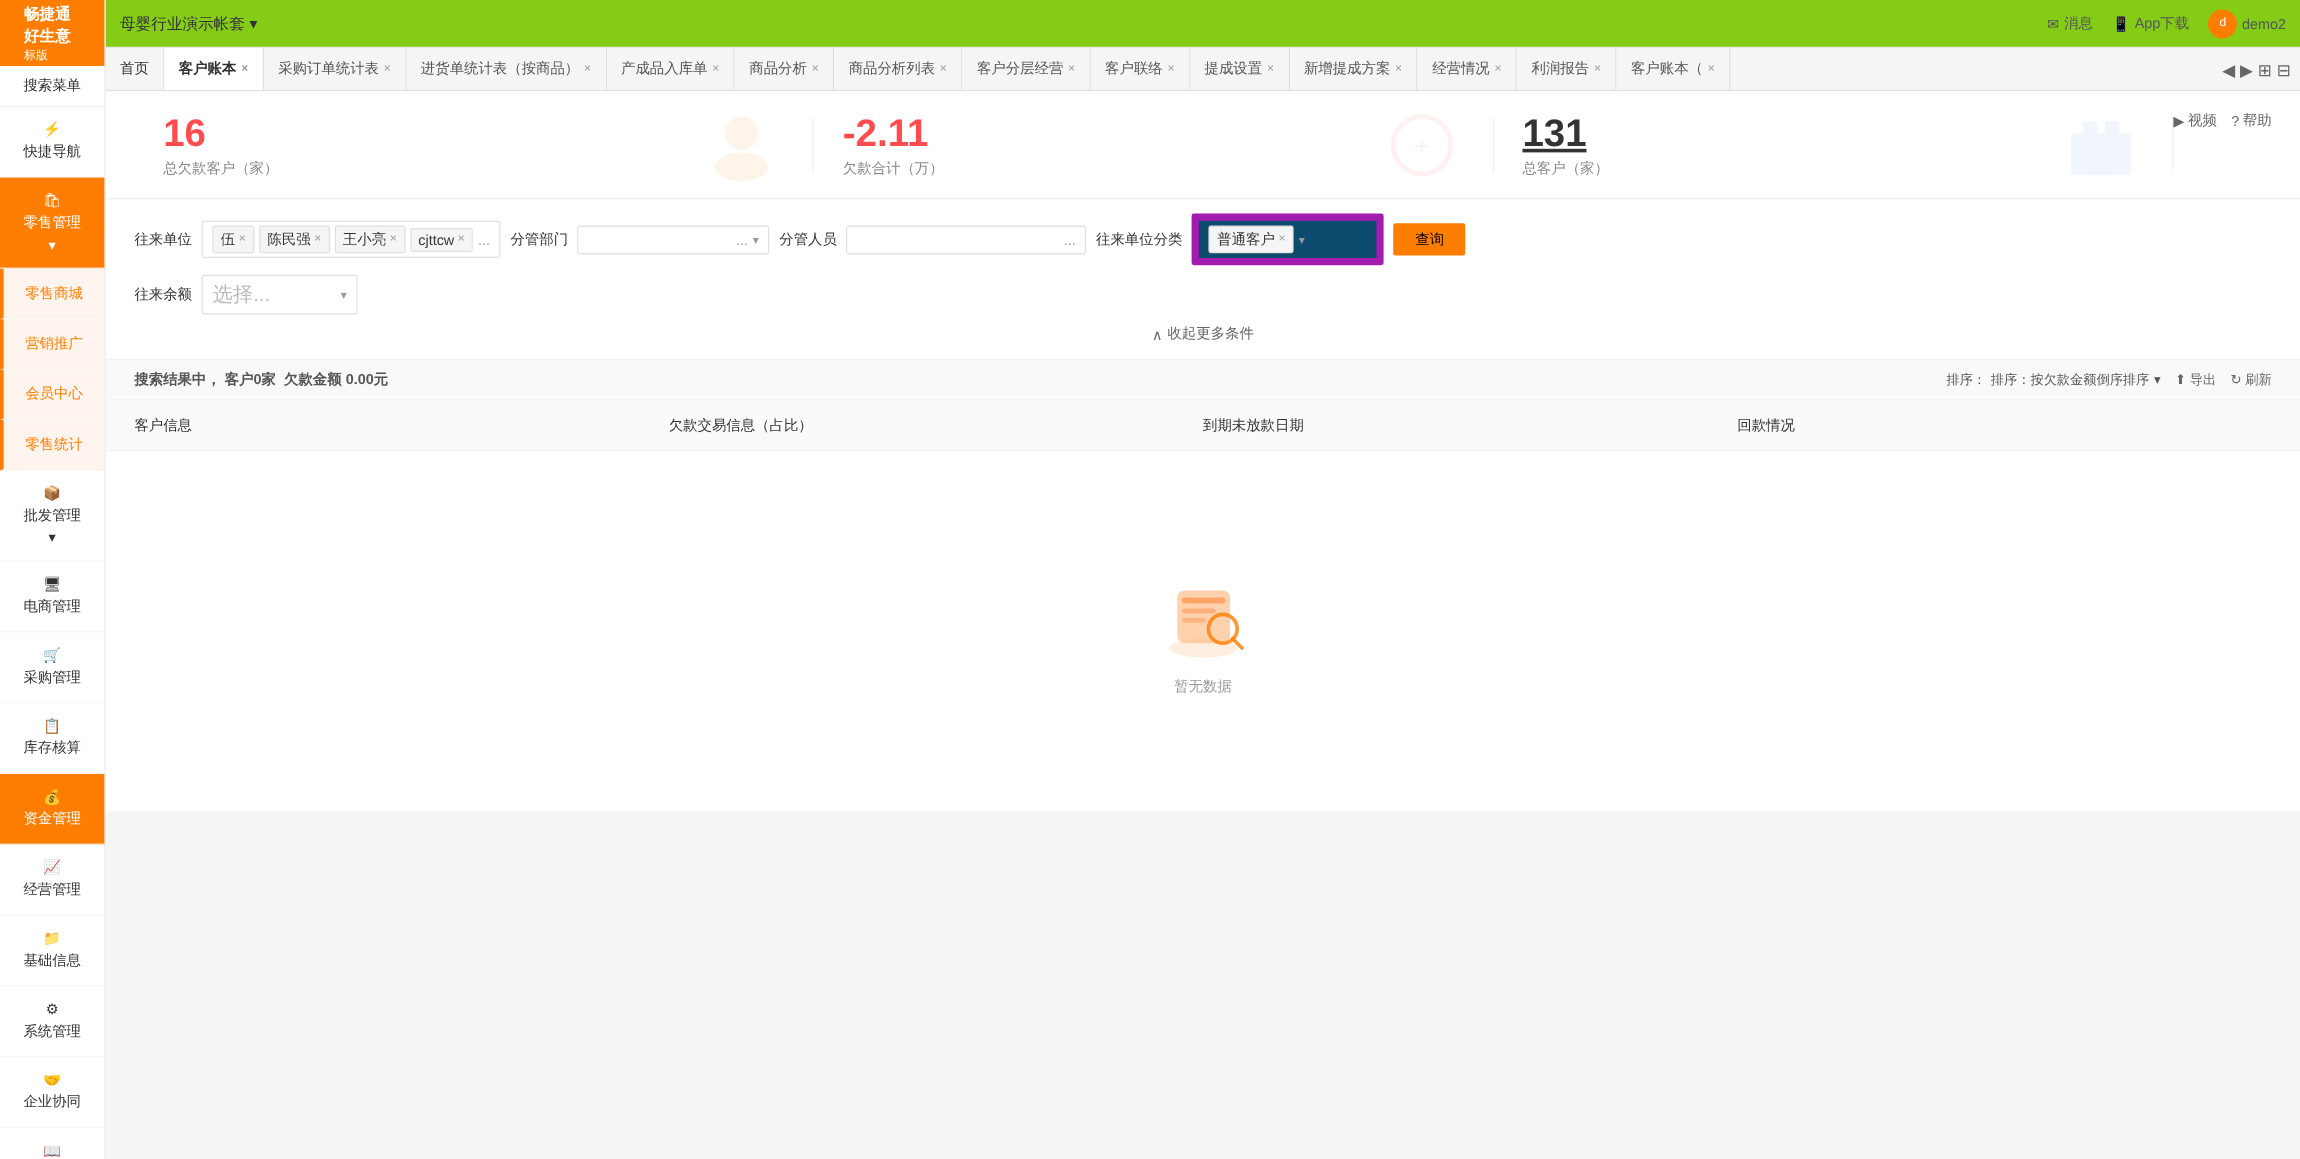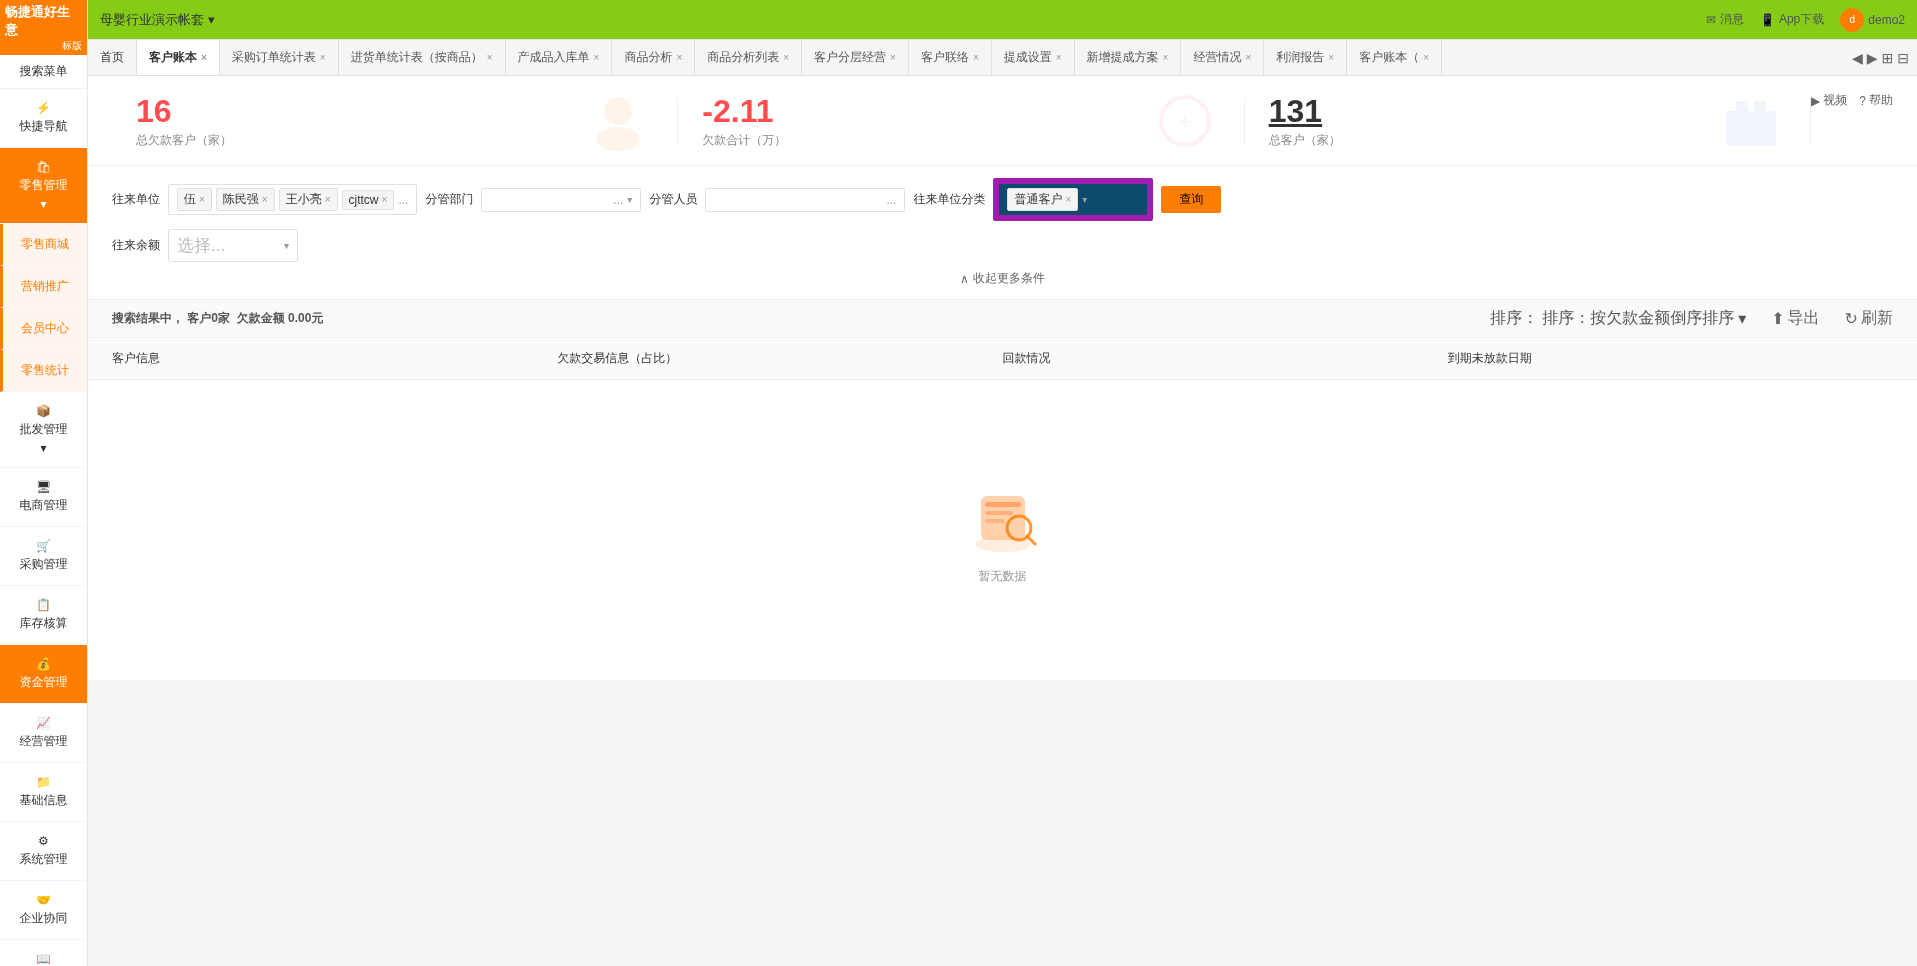--- a/index.html
+++ b/index.html
@@ -1,20 +1,20 @@
 <!DOCTYPE html>
 <html><head>
   <meta charset="utf-8">
   <style>
     * { box-sizing: border-box; margin: 0; padding: 0; }
     body { font-family: 'Microsoft YaHei', Arial, sans-serif; font-size: 12px; background: #f5f5f5; display: flex; height: 100vh; overflow: hidden; }
 
     
     .sidebar { width: 88px; background: #fff; display: flex; flex-direction: column; border-right: 1px solid #e8e8e8; flex-shrink: 0; }
-    .sidebar-logo { background: #ff7d00; padding: 10px 5px; display: flex; flex-direction: column; align-items: flex-end; height: 55px; justify-content: center; }
+    .sidebar-logo { background: #ff7d00; padding: 10px 20px; display: flex; flex-direction: column; align-items: flex-start; height: 55px; justify-content: center; }
     .sidebar-logo-text { color: #fff; font-size: 13px; font-weight: bold; }
     .sidebar-logo-sub { color: #fff; font-size: 10px; }
     .sidebar-search { padding: 8px 10px; font-size: 12px; color: #333; cursor: pointer; border-bottom: 1px solid #f0f0f0; text-align: center; }
     .sidebar-nav-item { padding: 12px 8px; font-size: 12px; color: #333; cursor: pointer; text-align: center; display: flex; flex-direction: column; align-items: center; gap: 3px; border-bottom: 1px solid #f5f5f5; }
     .sidebar-nav-item.active { background: #ff7d00; color: #fff; }
     .sidebar-nav-item.active-sub { background: #fff5ee; color: #ff7d00; border-left: 3px solid #ff7d00; }
 
     
     .main { flex: 1; display: flex; flex-direction: column; overflow: hidden; }
 
@@ -62,21 +62,21 @@
     .filter-input-tags { display: flex; align-items: center; gap: 4px; border: 1px solid #e0e0e0; border-radius: 2px; padding: 3px 8px; min-width: 200px; background: #fff; cursor: pointer; }
     .filter-more-btn { color: #999; cursor: pointer; font-size: 12px; }
     .filter-multiselect { display: flex; align-items: center; gap: 4px; border: 6px solid #a21caf; border-radius: 2px; padding: 4px 8px; min-width: 160px; background: #0c4a6e; cursor: pointer; }
     .query-btn { background: #ff7d00; color: #000000; border: none; border-radius: 2px; padding: 5px 18px; font-size: 12px; cursor: pointer; }
     .collapse-btn { display: flex; align-items: center; gap: 4px; color: #666; font-size: 12px; cursor: pointer; justify-content: center; margin-top: 4px; }
 
     
     .results-bar { background: #f9f9f9; padding: 8px 24px; display: flex; align-items: center; justify-content: space-between; border-bottom: 1px solid #f0f0f0; }
     .results-info { font-size: 12px; color: #555; }
     .results-info span { font-weight: bold; }
-    .results-actions { display: flex; align-items: center; gap: 25px; font-size: 16px; color: #555; }
+    .results-actions { display: flex; align-items: center; gap: 12px; font-size: 11px; color: #555; }
     .results-action { display: flex; align-items: center; gap: 3px; cursor: pointer; color: #666; }
     .results-sort { display: flex; align-items: center; gap: 4px; cursor: pointer; }
 
     
     .table-container { background: #fff; }
     .table-header { display: grid; grid-template-columns: 2fr 2fr 2fr 2fr; padding: 12px 24px; border-bottom: 1px solid #f0f0f0; background: #fafafa; }
     .table-col-header { font-size: 12px; color: #333; font-weight: 500; }
     .table-body { min-height: 300px; display: flex; align-items: center; justify-content: center; flex-direction: column; gap: 12px; padding: 60px 0; }
     .empty-text { font-size: 12px; color: #999; }
 
@@ -372,22 +372,22 @@
           <span>↻</span>
           <span>刷新</span>
         </div>
       </div>
     </div>
 
     <div class="table-container">
       <div class="table-header">
         <div class="table-col-header">客户信息</div>
         <div class="table-col-header">欠款交易信息（占比）</div>
+        <div class="table-col-header">到期未放款日期</div>
         <div class="table-col-header">回款情况</div>
-        <div class="table-col-header">到期未放款日期</div>
       </div>
       <div class="table-body">
 
         <div class="empty-illustration">
           <svg width="80" height="80" viewBox="0 0 80 80">
 
             <ellipse cx="40" cy="68" rx="28" ry="8" fill="#ffd4b0" opacity="0.4"></ellipse>
             <rect x="18" y="20" width="44" height="44" rx="6" fill="#ffbe8a" opacity="0.7"></rect>
             <rect x="22" y="26" width="36" height="5" rx="2" fill="#ff9a55" opacity="0.8"></rect>
             <rect x="22" y="35" width="28" height="4" rx="2" fill="#ff9a55" opacity="0.6"></rect>

